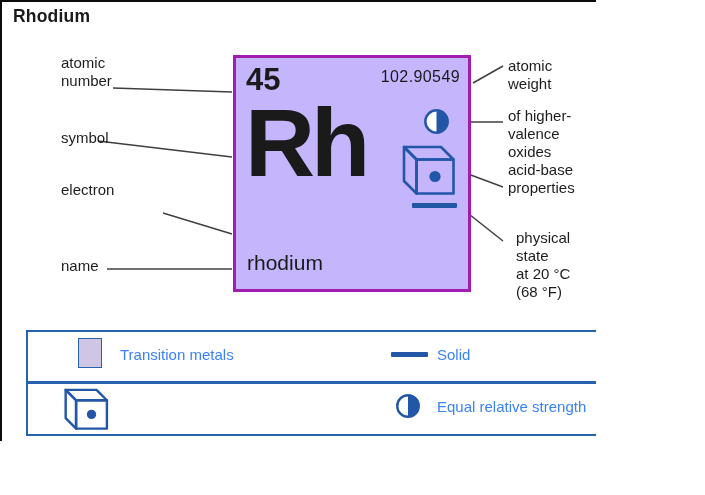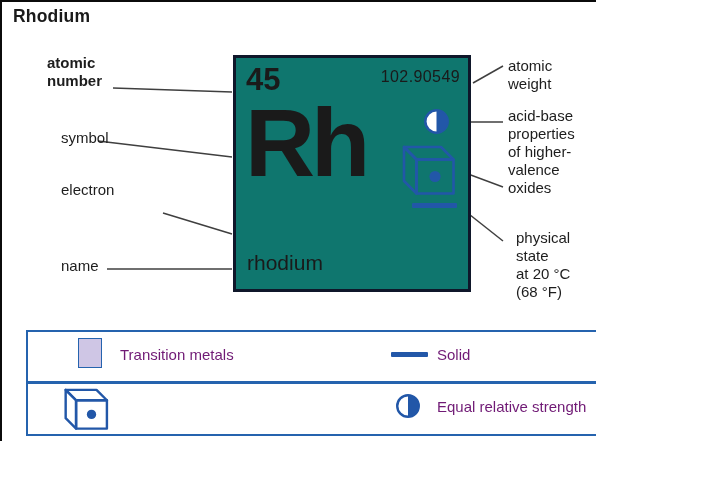--- a/index.html
+++ b/index.html
@@ -14,38 +14,38 @@
   }
   .page-title{
     position:absolute;left:13px;top:6px;font-size:17.5px;font-weight:bold;letter-spacing:.2px;
   }
   .connectors{position:absolute;left:0;top:0;width:705px;height:495px;}
   .connectors line{stroke:#3f3f3f;stroke-width:1.5;}
   .callout{position:absolute;font-size:15px;line-height:18px;color:#1d1d1d;}
   
   .tile{
     position:absolute;left:233px;top:55px;width:238px;height:237px;box-sizing:border-box;
-    background:#0f766e;border:3px solid #0f172a;
+    background:#c4b5fd;border:3px solid #a21caf;
   }
   .atomic-number{position:absolute;left:10px;top:4px;font-size:31px;font-weight:bold;}
   .atomic-weight{position:absolute;right:8px;top:10px;font-size:16px;letter-spacing:.4px;}
   .symbol{position:absolute;left:9px;top:36px;font-size:97px;line-height:97px;font-weight:bold;letter-spacing:-4px;}
   .econfig{position:absolute;left:11px;top:159px;font-size:21px;letter-spacing:.2px;}
   .econfig i{font-style:italic;}
   .econfig sup{font-size:14px;vertical-align:6px;letter-spacing:0;}
   .ename{position:absolute;left:11px;top:193px;font-size:21px;}
   .state-line{position:absolute;left:176px;top:145px;width:45px;height:5px;background:#2257a8;border-radius:1px;}
   .icon-abs{position:absolute;}
   
   .legend{
     position:absolute;left:26px;top:330px;width:652px;height:106px;box-sizing:border-box;
     border:2.5px solid #2563ae;background:#fff;
   }
   .legend-divider{position:absolute;left:0;top:49px;width:100%;height:2.5px;background:#2563ae;}
-  .legend-label{position:absolute;font-size:15px;color:#701a75;}
+  .legend-label{position:absolute;font-size:15px;color:#3b82f6;}
   .swatch{position:absolute;left:50px;top:6px;width:24px;height:30px;box-sizing:border-box;
     background:#cfc6e5;border:1.6px solid #2563ae;}
   .solid-line{position:absolute;left:363px;top:20px;width:37px;height:4.5px;background:#2257a8;border-radius:1px;}
 </style>
 </head>
 <body>
 
 <div class="page">
 
   <div class="page-frame"></div>
@@ -56,40 +56,40 @@
     <line x1="113" y1="88" x2="232" y2="92"></line>
     <line x1="98" y1="141" x2="232" y2="157"></line>
     <line x1="163" y1="213" x2="232" y2="234"></line>
     <line x1="107" y1="269" x2="232" y2="269"></line>
     <line x1="473" y1="83" x2="503" y2="66"></line>
     <line x1="456" y1="122" x2="503" y2="122"></line>
     <line x1="460" y1="171" x2="503" y2="187"></line>
     <line x1="460" y1="207" x2="503" y2="241"></line>
   </svg>
 
-  <div class="callout" style="left:47px;top:54px;font-weight:bold;">
+  <div class="callout" style="left:61px;top:54px;">
     <div>atomic</div>
     <div>number</div>
   </div>
   <div class="callout" style="left:61px;top:129px;">
     <div>symbol</div>
   </div>
   <div class="callout" style="left:61px;top:181px;">
     <div>electron</div>
   </div>
   <div class="callout" style="left:61px;top:257px;">
     <div>name</div>
   </div>
 
   <div class="callout" style="left:508px;top:57px;">
     <div>atomic weight</div>
   </div>
   <div class="callout" style="left:508px;top:107px;">
+    <div>of higher-valence oxides</div>
     <div>acid-base properties</div>
-    <div>of higher-valence oxides</div>
   </div>
   <div class="callout" style="left:508px;top:229px;margin-left:8px;">
     <div>physical state</div>
     <div>at 20 °C (68 °F)</div>
   </div>
 
   <div class="tile">
     <div class="atomic-number">45</div>
     <div class="atomic-weight">102.90549</div>
     <div class="symbol">Rh</div>

